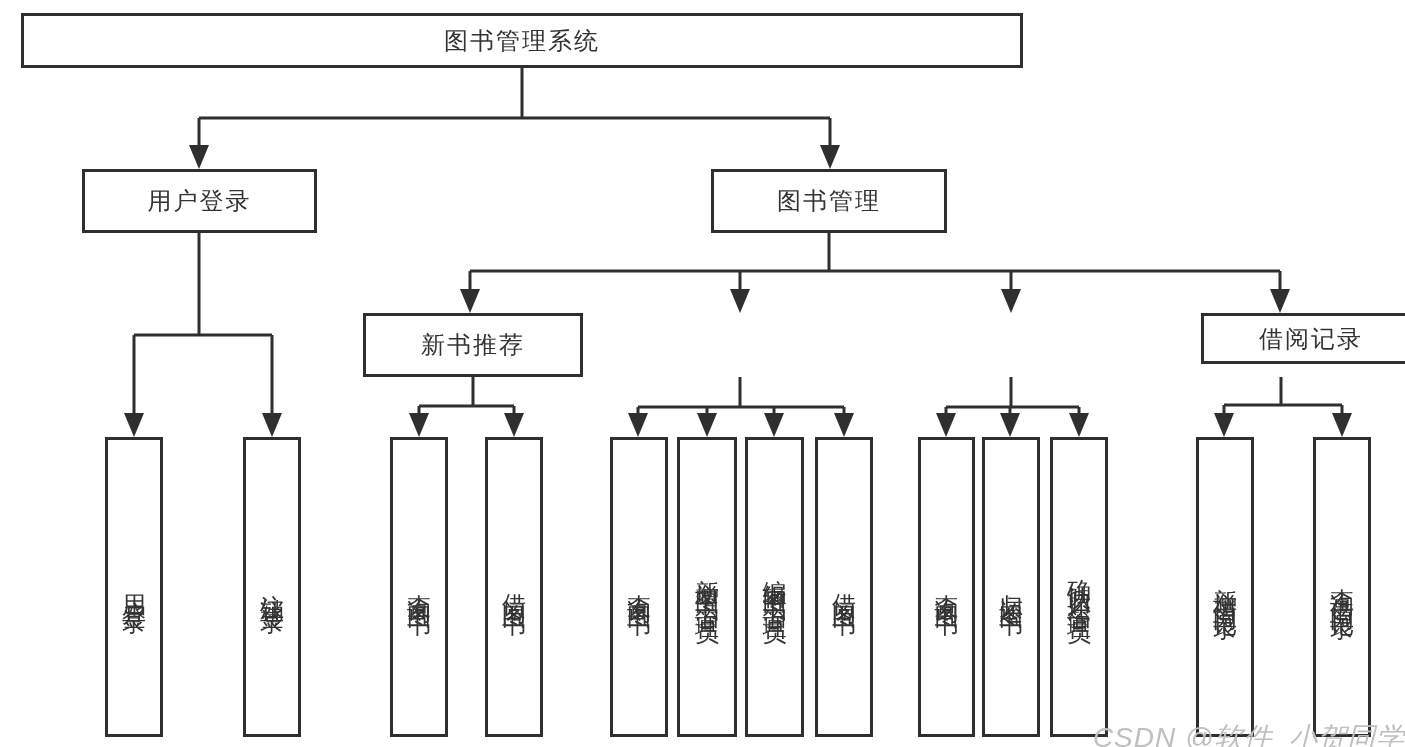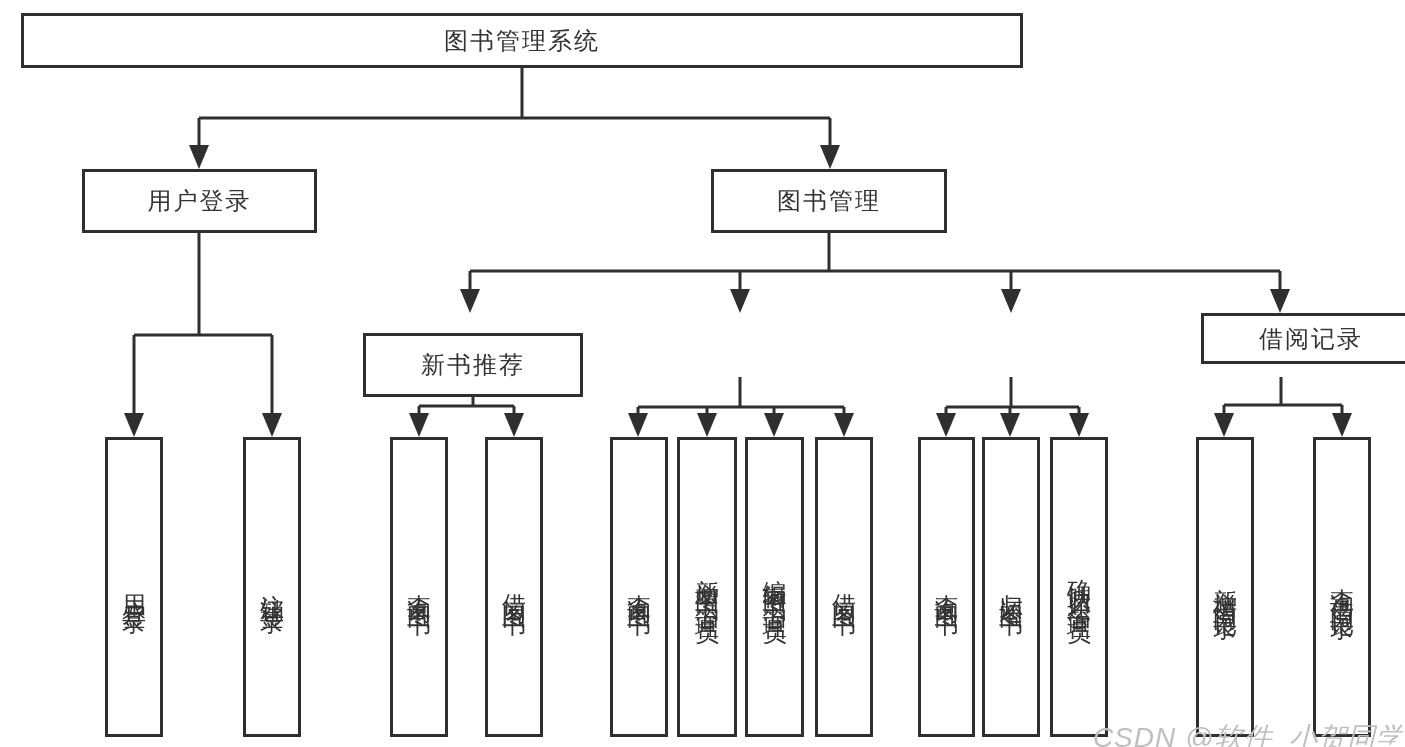--- a/index.html
+++ b/index.html
@@ -13,21 +13,20 @@
     padding: 0;
     background: var(--background);
   }
   .canvas {
     position: relative;
     width: 1405px;
     height: 747px;
     background: var(--background);
     font-family: "Liberation Sans", sans-serif;
     overflow: hidden;
-    border-radius: 25px;
   }
   .connectors {
     position: absolute;
     left: 0; top: 0;
     width: 1405px;
     height: 747px;
   }
   .connectors path {
     stroke: var(--line);
     stroke-width: 3;
@@ -114,21 +113,21 @@
       <polygon points="1224,437 1214,413 1234,413"></polygon>
       <polygon points="1342,437 1332,413 1352,413"></polygon>
     </g>
   </svg>
 
   <div class="node" style="left:21px; top:13px; width:1002px; height:55px;">图书管理系统</div>
 
   <div class="node" style="left:82px; top:169px; width:235px; height:64px;">用户登录</div>
   <div class="node" style="left:711px; top:169px; width:236px; height:64px;font-family:Liberation Serif, serif;">图书管理</div>
 
-  <div class="node" style="left:363px; top:313px; width:220px; height:64px;margin-top:20px;">新书推荐</div>
+  <div class="node" style="left:363px; top:313px; width:220px; height:64px;">新书推荐</div>
   <div class="node" style="left:1201px; top:313px; width:220px; height:51px;">借阅记录</div>
 
   <div class="node v" style="left:105px; top:437px; width:58px; height:300px;">用户登录</div>
   <div class="node v" style="left:243px; top:437px; width:58px; height:300px;">注销登录</div>
 
   <div class="node v" style="left:390px; top:437px; width:58px; height:300px;">查询图书</div>
   <div class="node v" style="left:485px; top:437px; width:58px; height:300px;">借阅图书</div>
 
   <div class="node v" style="left:610px; top:437px; width:58px; height:300px;">查询图书</div>
   <div class="node v" style="left:677px; top:437px; width:60px; height:300px;">新增图书（管理员）</div>

